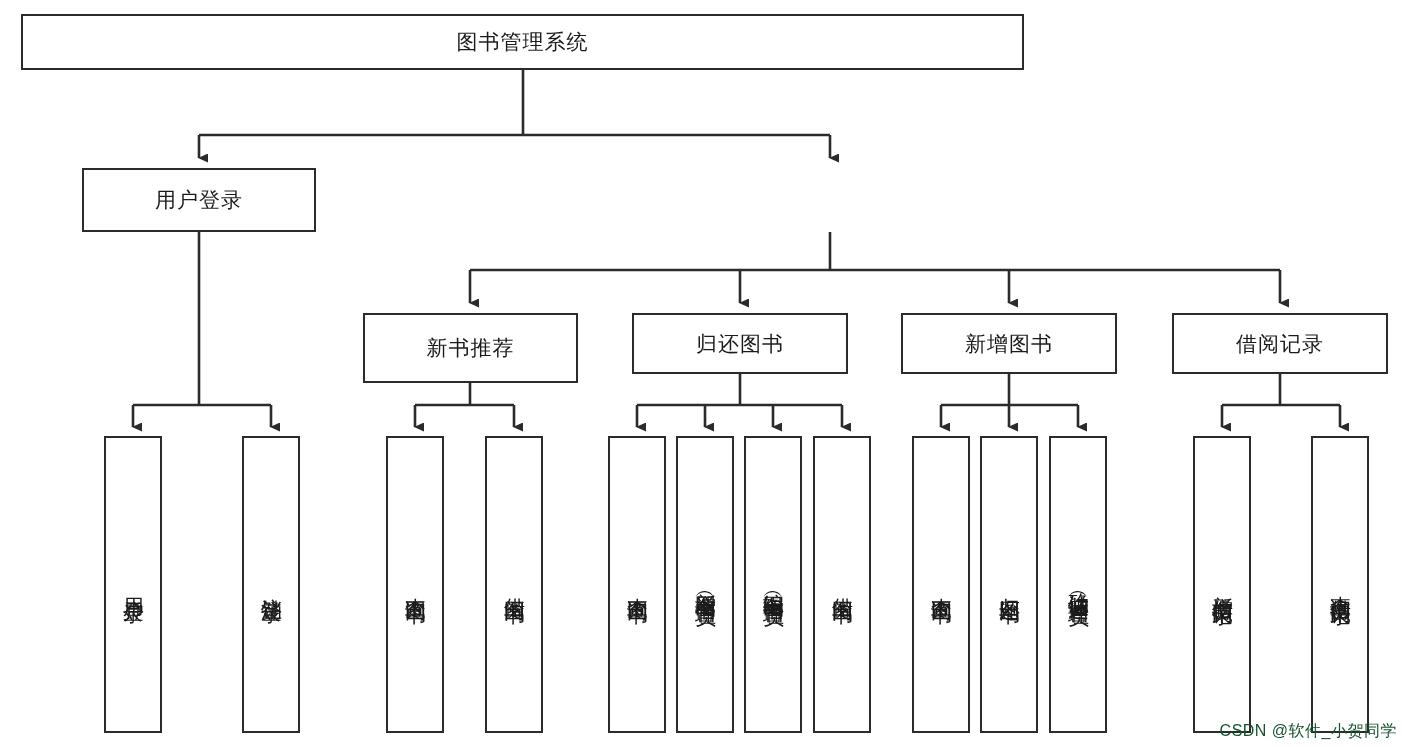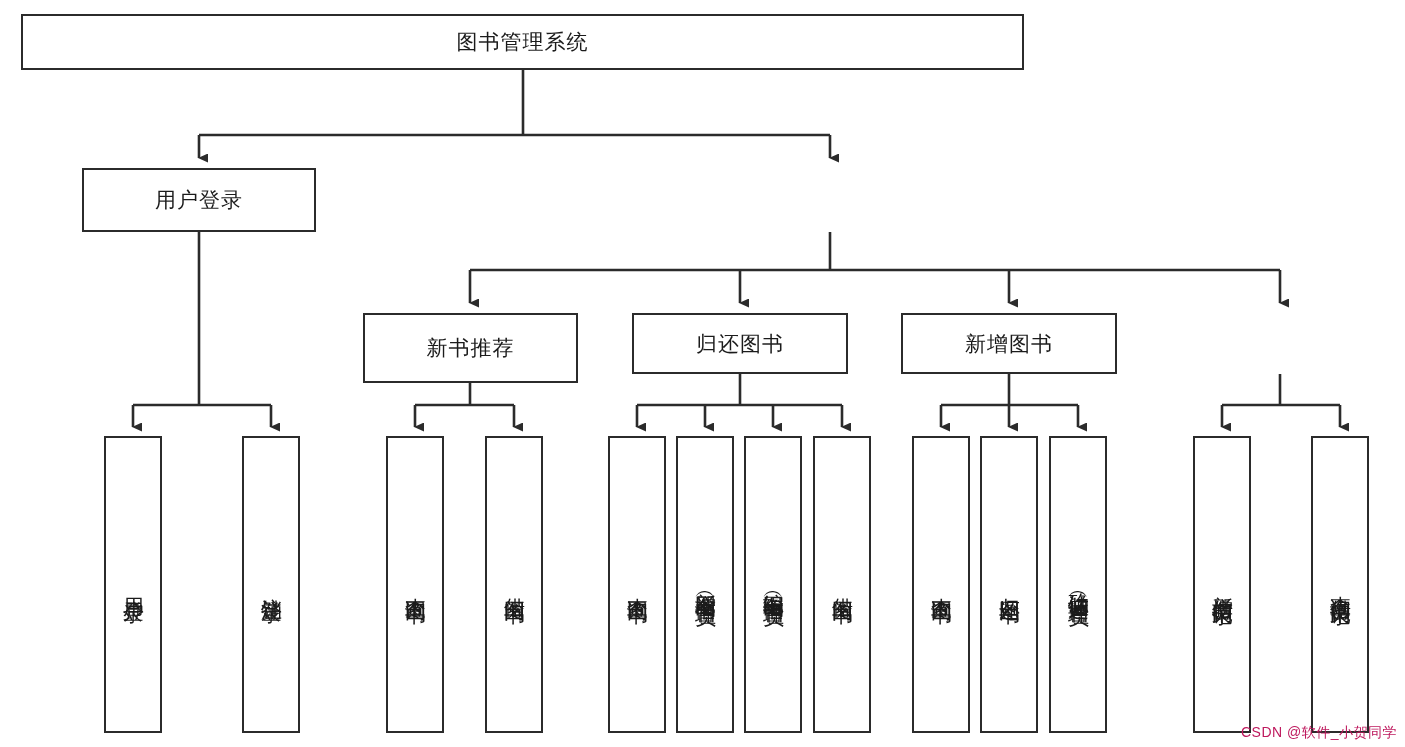--- a/index.html
+++ b/index.html
@@ -55,22 +55,22 @@
     line-height: 1.28;
     letter-spacing: 2px;
     text-align: center;
     white-space: nowrap;
     color: #1b1b1b;
   }
   .watermark {
     position: absolute;
     right: 8px;
     bottom: 5px;
-    font-size: 14px;
-    color: #be185d;
+    font-size: 16px;
+    color: #14532d;
     letter-spacing: 0.5px;
     white-space: nowrap;
     user-select: none;
   }
 </style>
 </head>
 <body>
 
 <div id="canvas">
 
@@ -134,20 +134,23 @@
 
   <div class="node node-h" style="left:363px; top:313px; width:215px; height:70px;">
     <span>新书推荐</span>
   </div>
   <div class="node node-h" style="left:632px; top:313px; width:216px; height:61px;">
     <span>归还图书</span>
   </div>
   <div class="node node-h" style="left:901px; top:313px; width:216px; height:61px;">
     <span>新增图书</span>
   </div>
+  <div class="node node-h" style="left:1172px; top:313px; width:216px; height:61px;">
+    <span>借阅记录</span>
+  </div>
 
   <div class="node node-v" style="left:104px; top:436px; width:58px; height:297px;">
     <span class="vlabel">用户登录</span>
   </div>
   <div class="node node-v" style="left:242px; top:436px; width:58px; height:297px;">
     <span class="vlabel">注销登录</span>
   </div>
 
   <div class="node node-v" style="left:386px; top:436px; width:58px; height:297px;">
     <span class="vlabel">查询图书</span>

